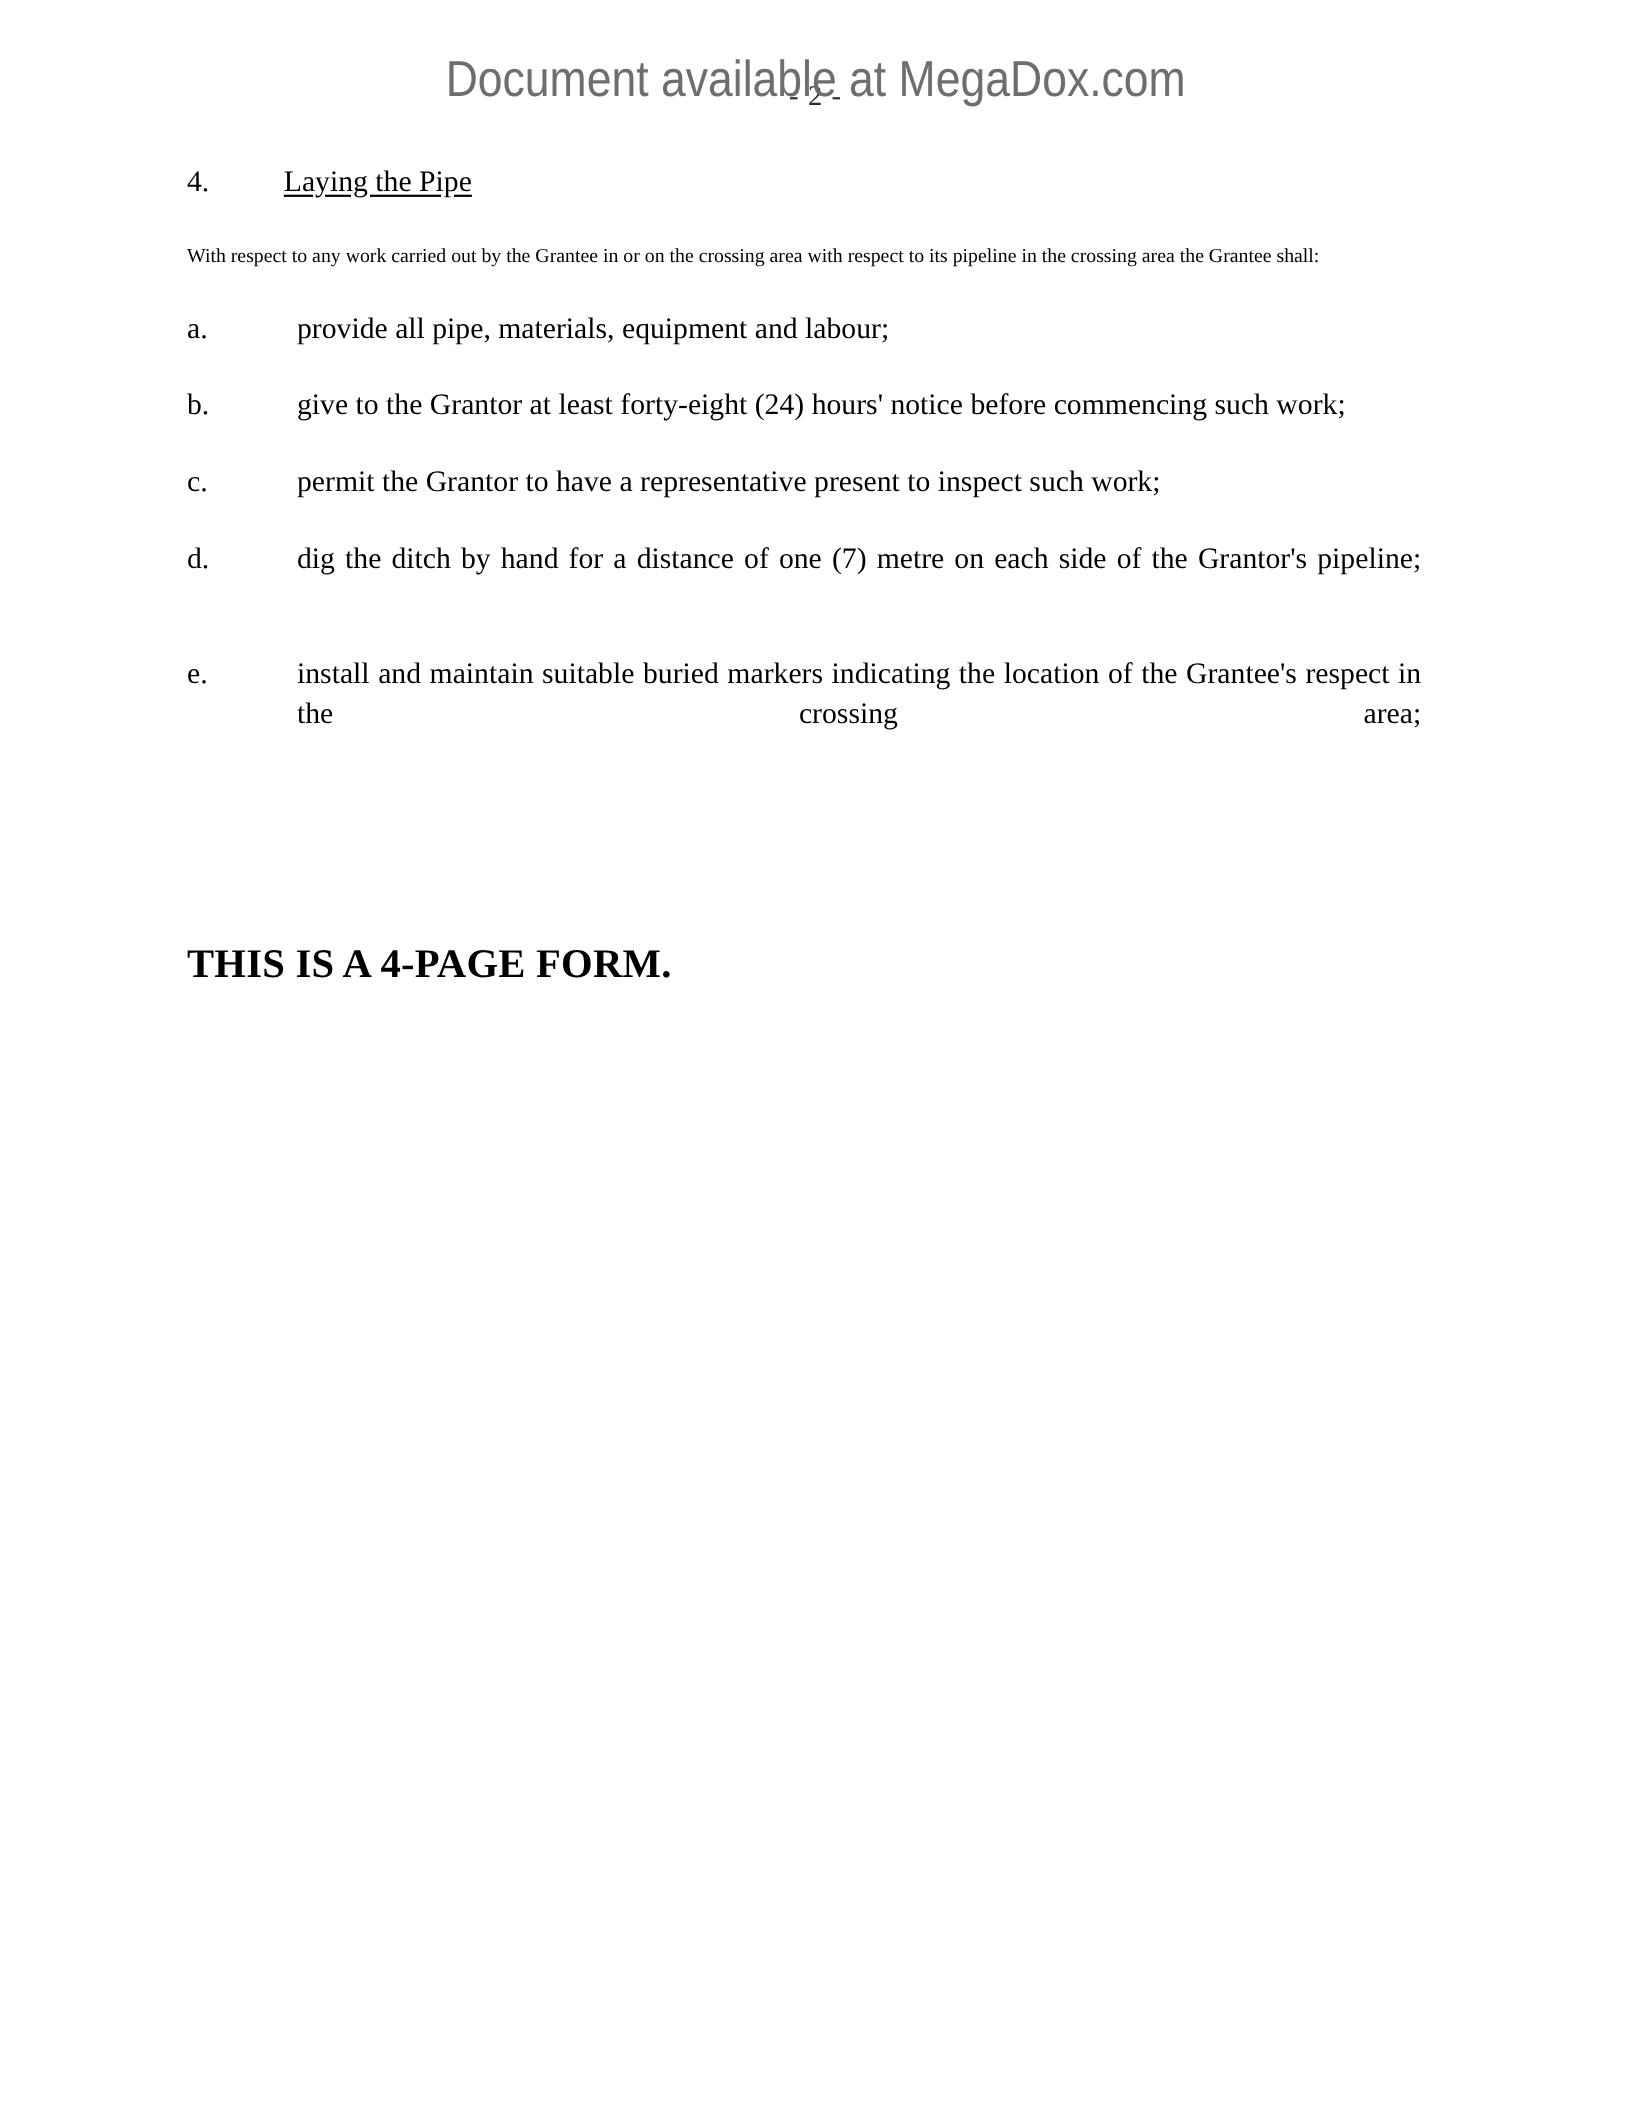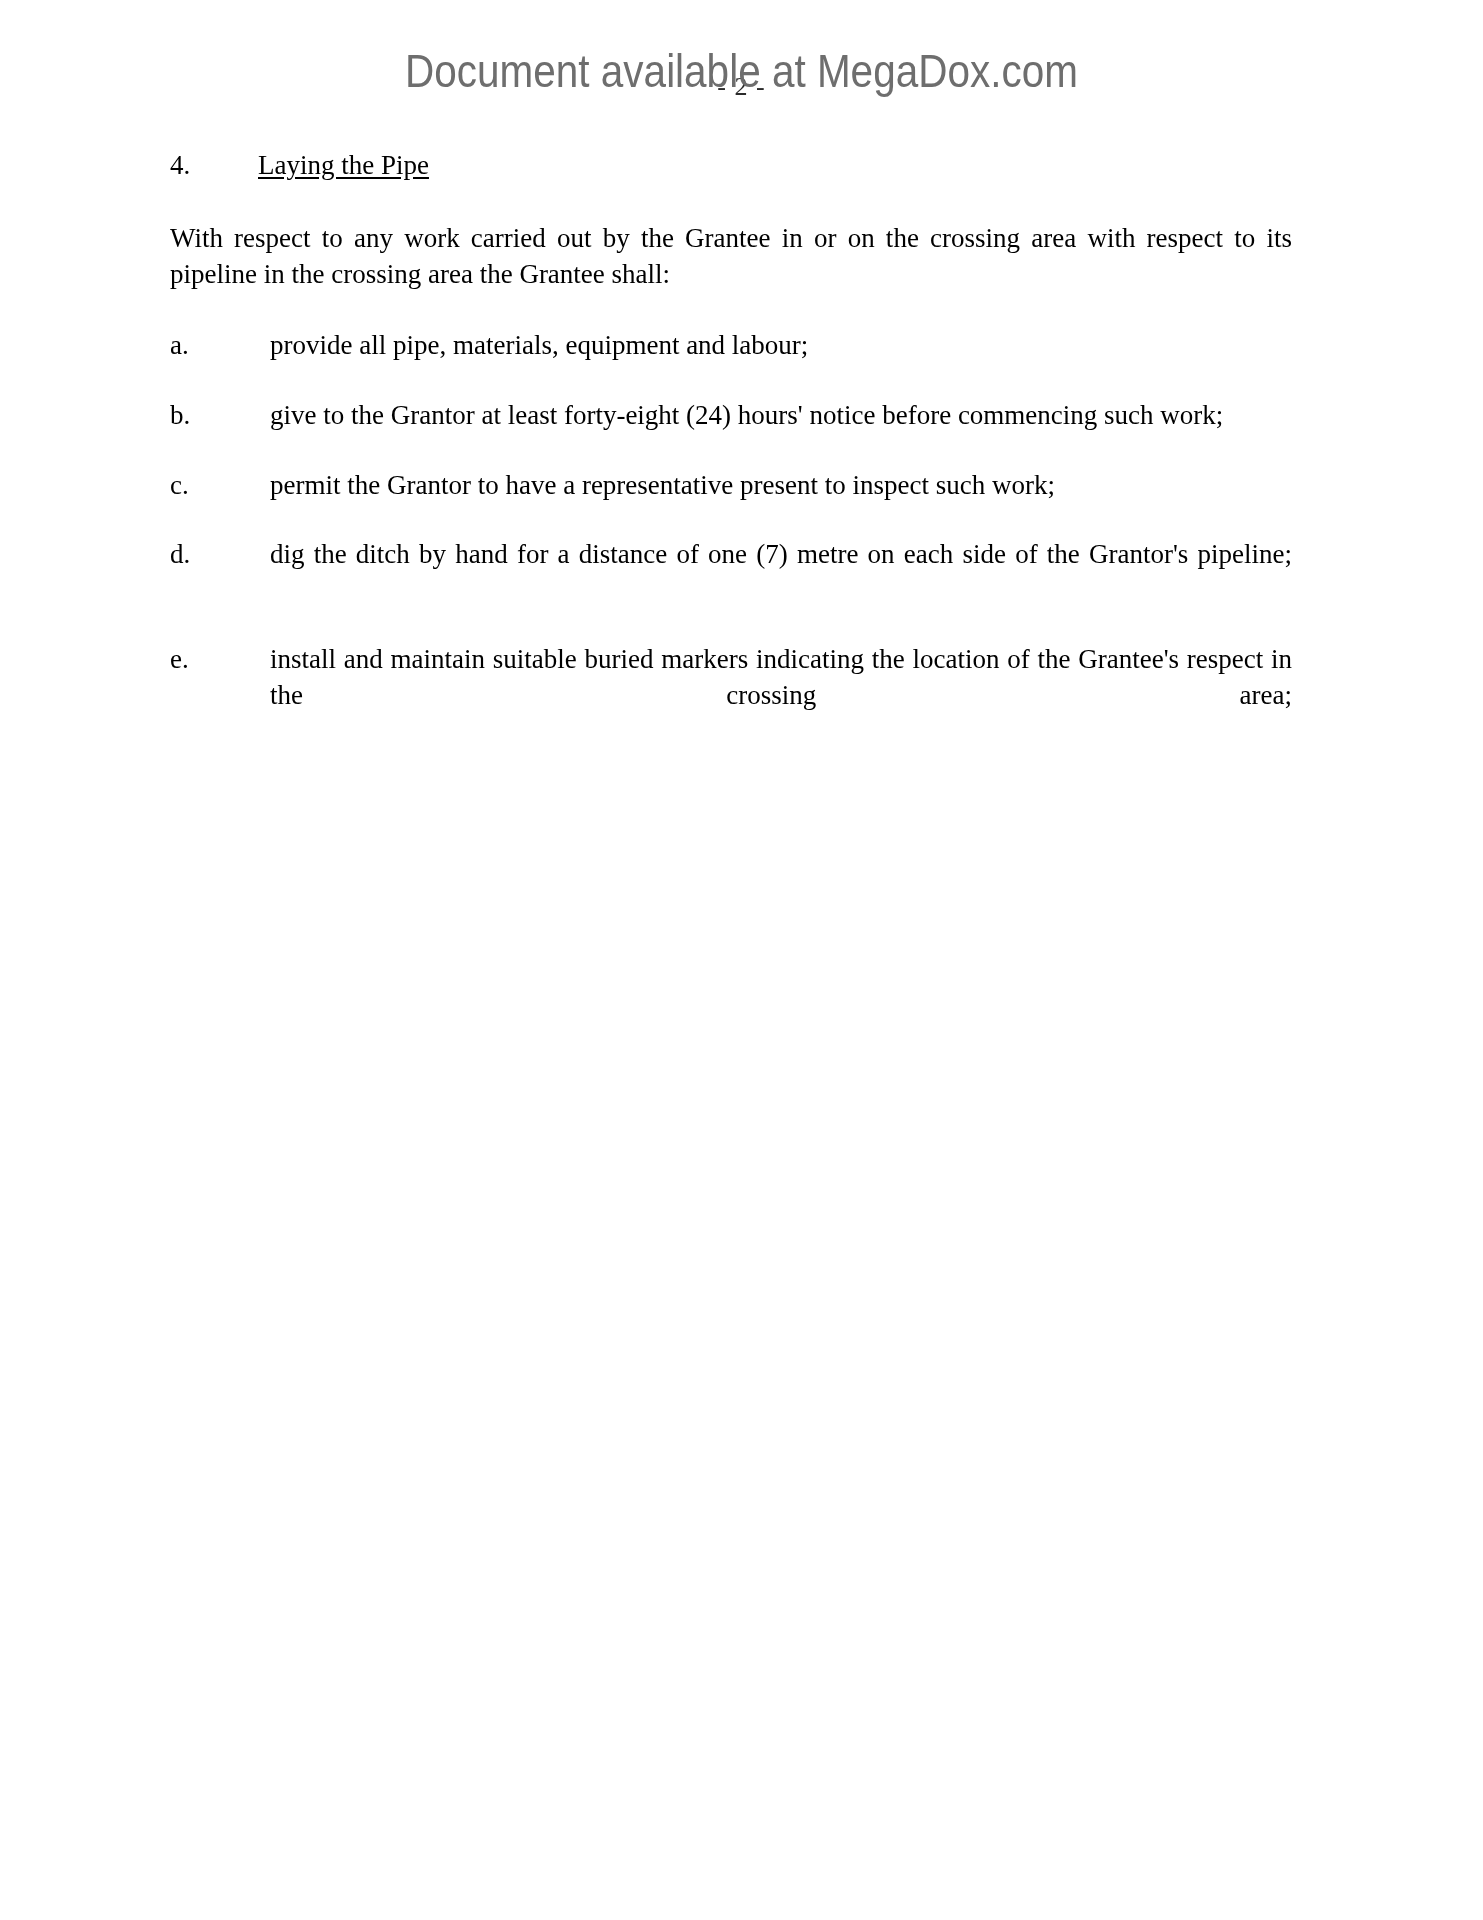--- a/index.html
+++ b/index.html
@@ -68,21 +68,21 @@
     font-weight: 400;
   }
   .clause-title {
     font-weight: normal;
     text-decoration: underline;
     text-underline-offset: 3px;
   }
 
   
   .intro {
-    font-size: 27px;
+    font-size: 18px;
     line-height: 1.32;
     text-align: justify;
     text-justify: inter-word;
     margin: 0 0 36px 0;
   }
 
   
   .list {
     margin: 0;
   }
@@ -161,14 +161,15 @@
       </div>
 
       <div class="list-item">
         <span class="item-letter">e.</span>
         <span class="item-text stretch">install and maintain suitable buried markers indicating the location of the Grantee's respect in the crossing area;</span>
       </div>
 
     </div>
   </div>
 
+  <div class="closing-notice">THIS IS A 4-PAGE FORM.</div>
 
 </div>
 
 </body></html>

